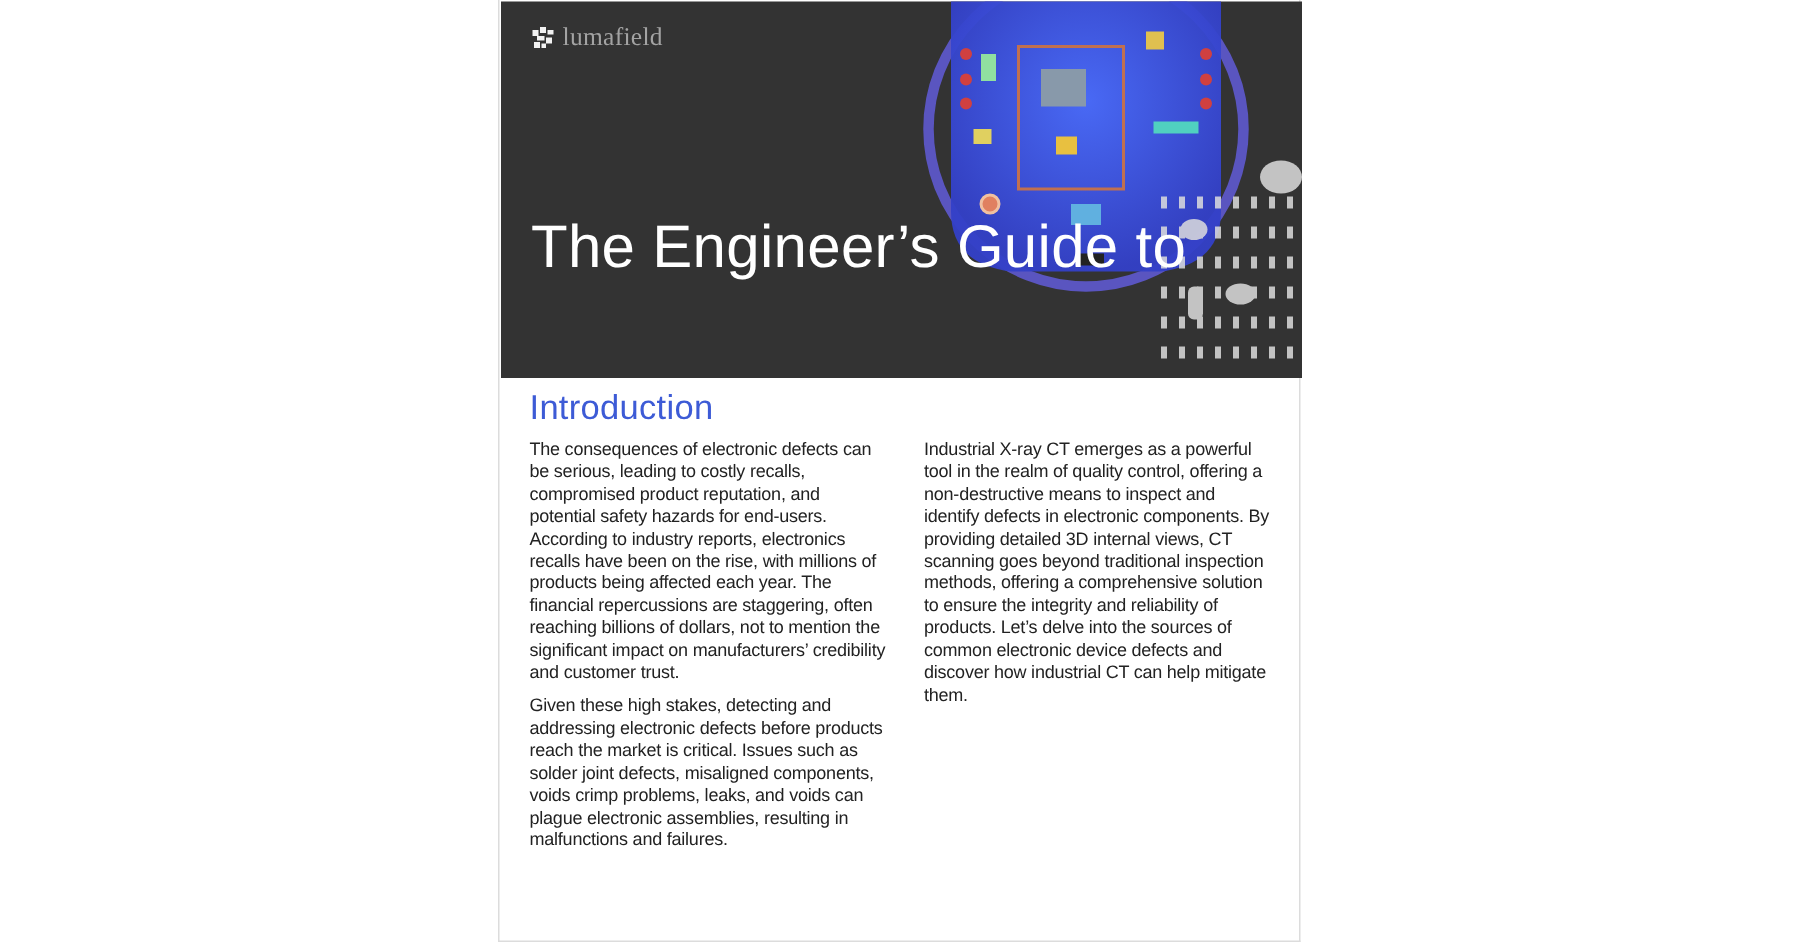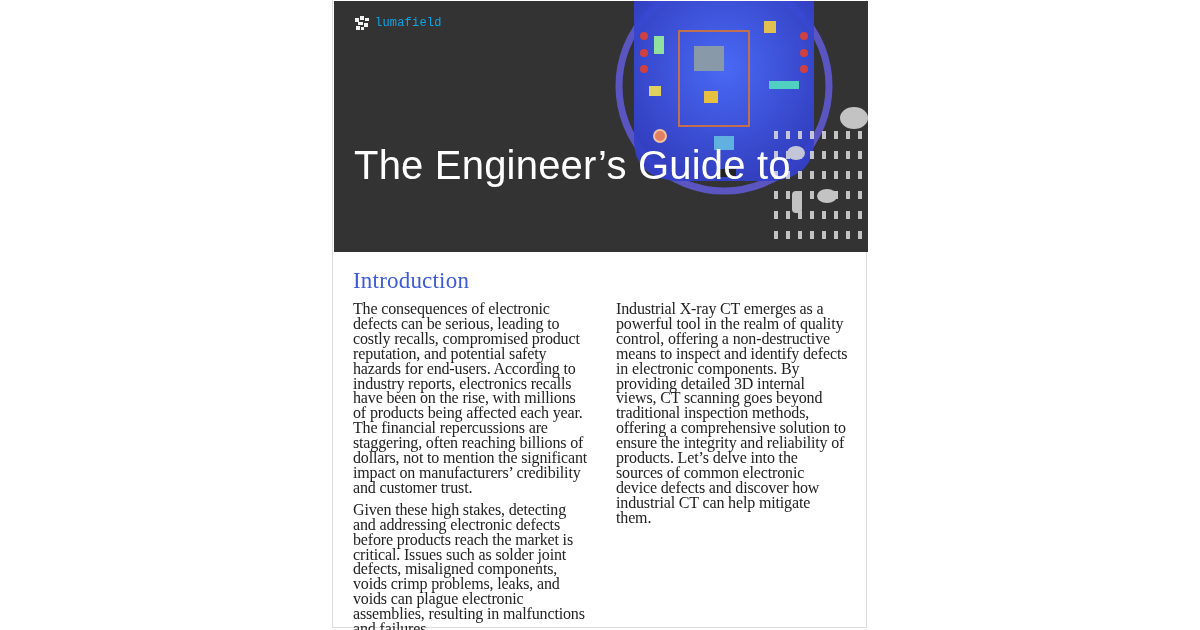--- a/index.html
+++ b/index.html
@@ -12,35 +12,35 @@
     background: #ffffff; border: 1px solid #dcdcdc; border-top: none; box-sizing: border-box;
   }
   .hero {
     position: absolute; left: 1px; top: 1px; width: 534px; height: 251px;
     background: #333333; overflow: hidden;
   }
   .logo {
     position: absolute; left: 20px; top: 14px; display: flex; align-items: center; gap: 5px;
   }
   .logo-mark { width: 16px; height: 16px; }
-  .logo-text { color: #0ea5e9; font-size: 12px; letter-spacing: 0.2px; font-family: Liberation Mono, monospace; }
+  .logo-text { color: #a3a3a3; font-size: 17px; letter-spacing: 0.2px; font-family: Liberation Serif, serif; }
   .hero-art { position: absolute; left: 240px; top: -10px; width: 300px; height: 265px; }
   .hero-title {
     position: absolute; left: 20px; top: 145px; color: #ffffff; font-size: 40px;
     line-height: 39px; font-weight: normal; margin: 0; z-index: 2; letter-spacing: 0.2px;
   }
-  .content { position: absolute; left: 20px; top: 266px; width: 495px; font-family: Liberation Serif, serif; }
+  .content { position: absolute; left: 20px; top: 256px; width: 495px; }
   .intro-heading {
     color: #3d5bd6; font-size: 23px; font-weight: normal; margin: 0; line-height: 30px; letter-spacing: 0.2px;
   }
   .cols { position: absolute; top: 36px; left: 0; width: 495px; display: flex; justify-content: space-between; }
   .col { width: 238px; }
   .col-right { width: 232px; }
   .col p {
-    margin: 0 0 7px 0; font-size: 16px; line-height: 14.9px; color: #222222; letter-spacing: -0.15px;
+    margin: 0 0 7px 0; font-size: 12px; line-height: 14.9px; color: #222222; letter-spacing: -0.15px;
   }
 </style>
 </head>
 <body>
 
 <div class="page">
   <div class="hero">
     <svg class="hero-art" viewBox="0 0 300 265">
       <defs>
         <radialGradient id="bg1" cx="50%" cy="40%" r="60%">

